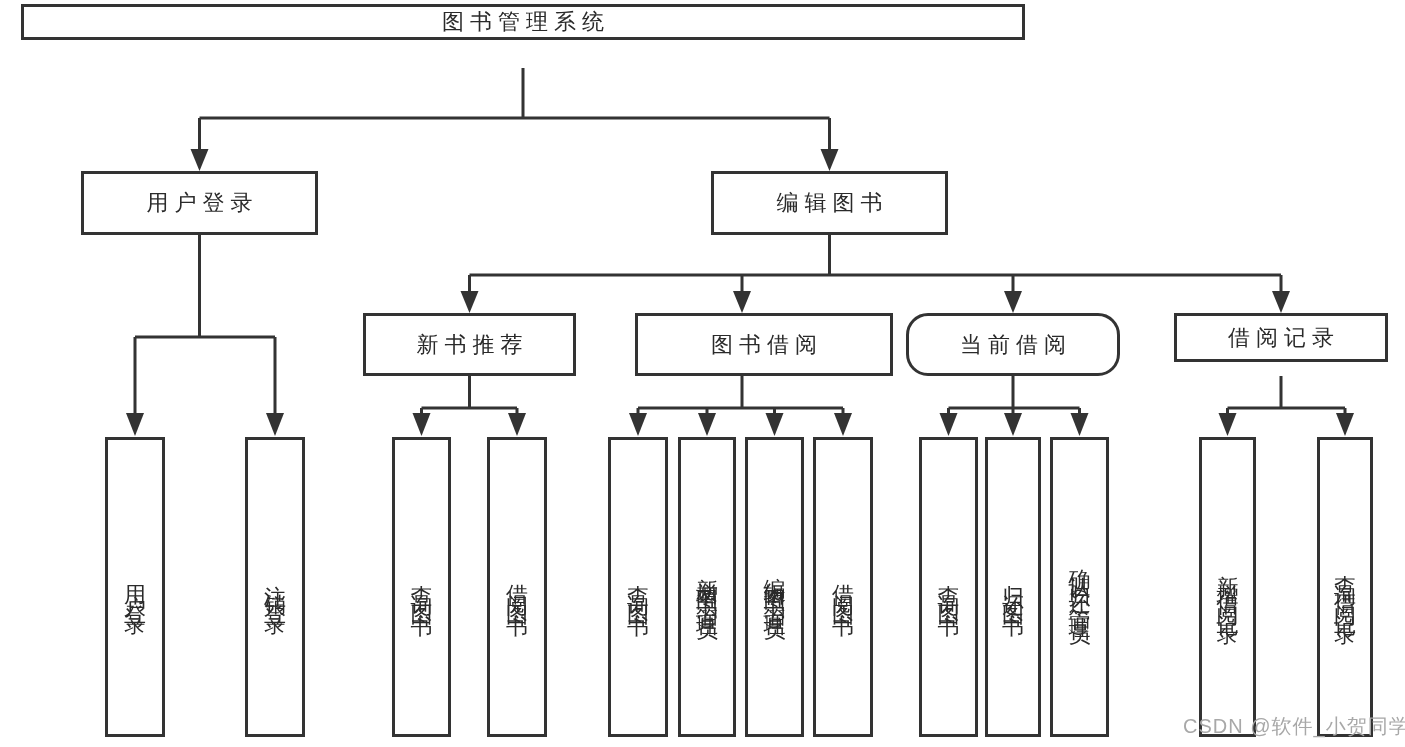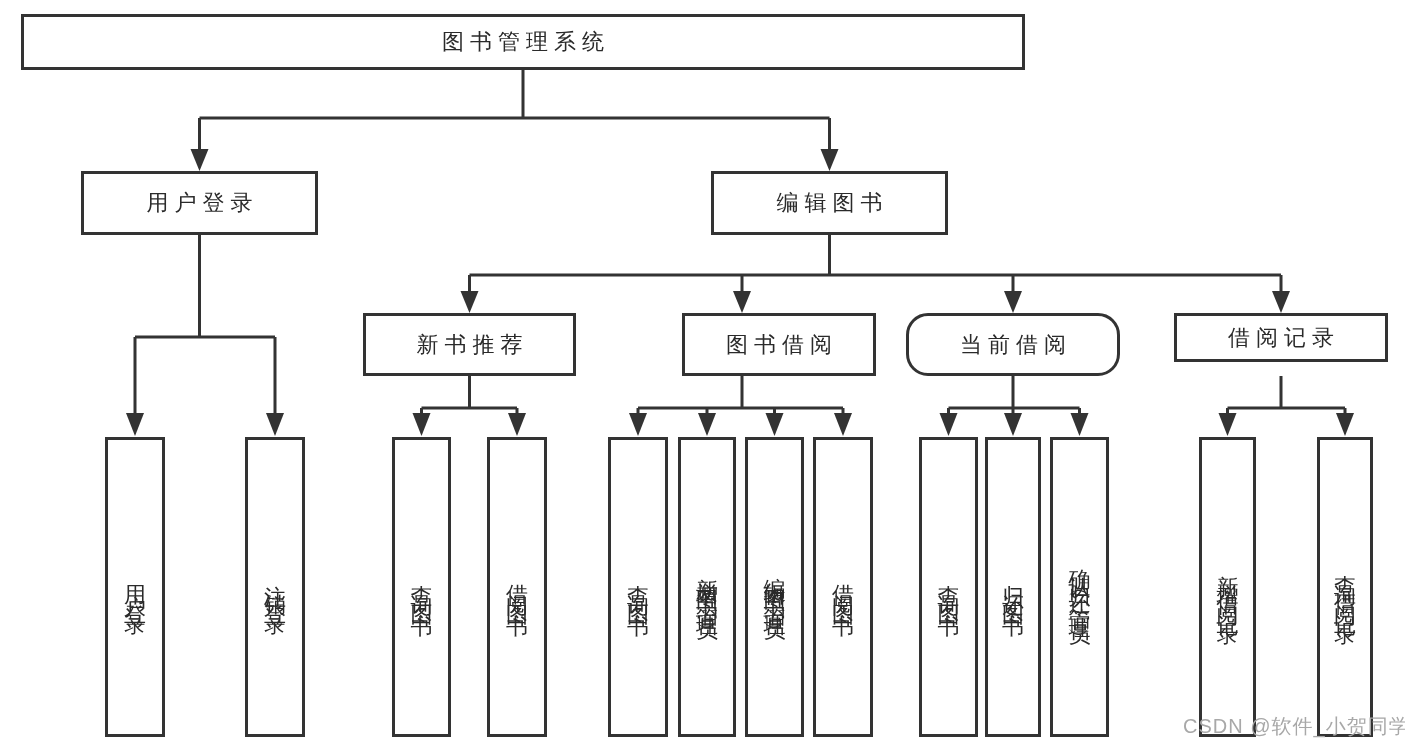--- a/index.html
+++ b/index.html
@@ -105,27 +105,27 @@
       <polygon points="765.5,413 783.5,413 774.5,436"></polygon>
       <polygon points="834,413 852,413 843,436"></polygon>
       <polygon points="939.5,413 957.5,413 948.5,436"></polygon>
       <polygon points="1004,413 1022,413 1013,436"></polygon>
       <polygon points="1070.5,413 1088.5,413 1079.5,436"></polygon>
       <polygon points="1218.5,413 1236.5,413 1227.5,436"></polygon>
       <polygon points="1336,413 1354,413 1345,436"></polygon>
     </g>
   </svg>
 
-  <div class="node" style="left:21px; top:14px; width:1004px; height:56px;">图书管理系统</div>
+  <div class="node" style="left:21px; top:4px; width:1004px; height:36px;">图书管理系统</div>
 
   <div class="node" style="left:81px; top:171px; width:237px; height:64px;">用户登录</div>
   <div class="node" style="left:711px; top:171px; width:237px; height:64px;">编辑图书</div>
 
   <div class="node" style="left:363px; top:313px; width:213px; height:63px;">新书推荐</div>
-  <div class="node" style="left:635px; top:313px; width:194px; height:63px;margin-left:47px;">图书借阅</div>
+  <div class="node" style="left:635px; top:313px; width:258px; height:63px;">图书借阅</div>
   <div class="node" style="left:906px; top:313px; width:214px; height:63px;border-radius:22px;">当前借阅</div>
   <div class="node" style="left:1174px; top:313px; width:214px; height:49px;">借阅记录</div>
 
   <div class="vcol ls10" style="left:105px; top:437px; width:60px; height:300px;">用户登录</div>
   <div class="vcol ls10" style="left:245px; top:437px; width:60px; height:300px;">注销登录</div>
 
   <div class="vcol ls10" style="left:392px; top:437px; width:59px; height:300px;">查询图书</div>
   <div class="vcol ls10" style="left:487px; top:437px; width:60px; height:300px;">借阅图书</div>
 
   <div class="vcol ls10" style="left:608px; top:437px; width:60px; height:300px;">查询图书</div>

